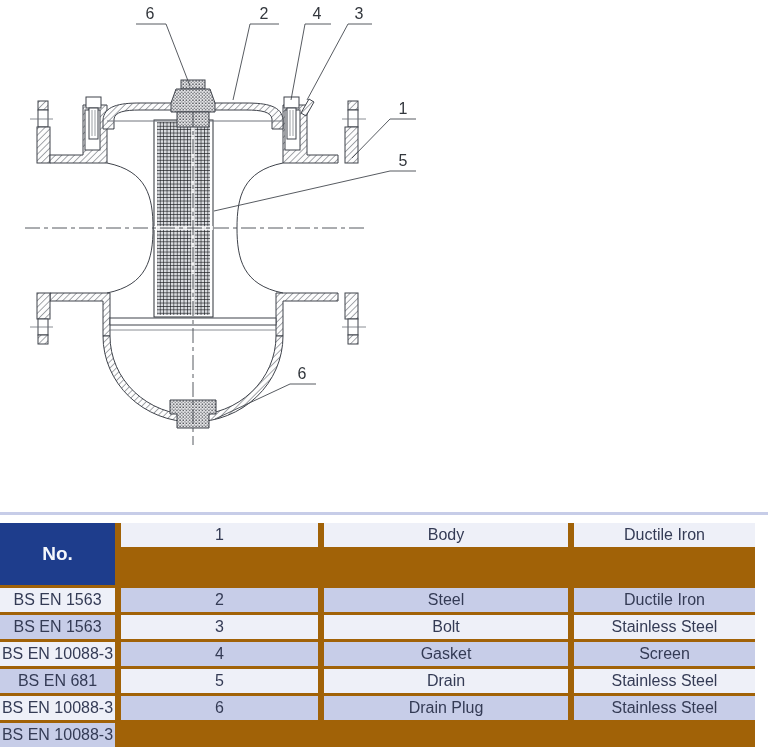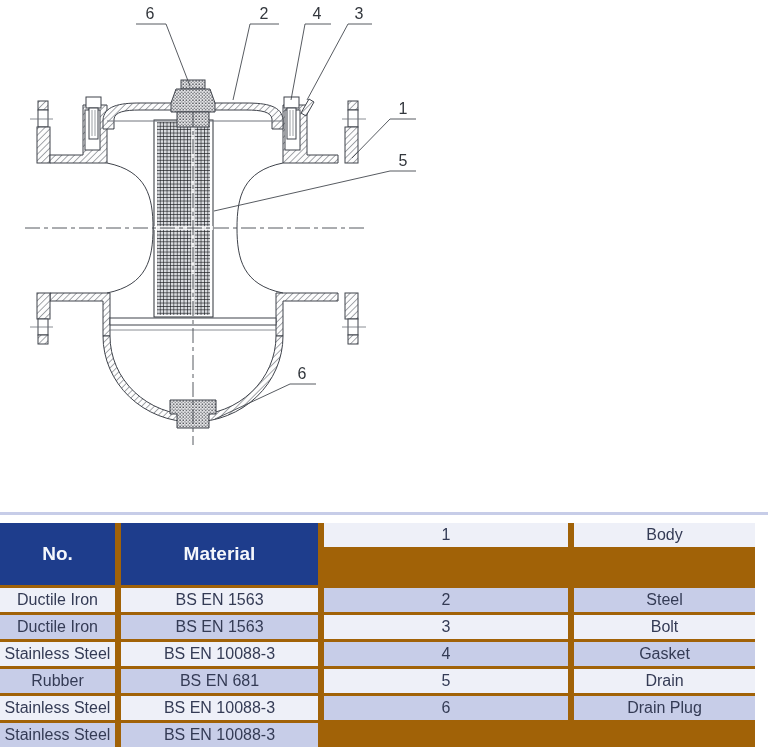--- a/index.html
+++ b/index.html
@@ -149,21 +149,20 @@
         <text class="callout-num" x="403" y="166">5</text>
         <text class="callout-num" x="302" y="379">6</text>
       </g>
     </svg>
   </div>
 
   <div class="pre-header-strip"></div>
 
   <div class="spec-table">
     <div class="th">No.</div>
-    <div class="th">Material</div>
 
     <div class="trow odd">
       <div class="td">1</div>
       <div class="td">Body</div>
       <div class="td">Ductile Iron</div>
       <div class="td">BS EN 1563</div>
     </div>
     <div class="trow even">
       <div class="td">2</div>
       <div class="td">Steel</div>
@@ -172,21 +171,21 @@
     </div>
     <div class="trow odd">
       <div class="td">3</div>
       <div class="td">Bolt</div>
       <div class="td">Stainless Steel</div>
       <div class="td">BS EN 10088-3</div>
     </div>
     <div class="trow even">
       <div class="td">4</div>
       <div class="td">Gasket</div>
-      <div class="td">Rubber</div>
+      <div class="td">Screen</div>
       <div class="td">BS EN 681</div>
     </div>
     <div class="trow odd">
       <div class="td">5</div>
       <div class="td">Drain</div>
       <div class="td">Stainless Steel</div>
       <div class="td">BS EN 10088-3</div>
     </div>
     <div class="trow even">
       <div class="td">6</div>

